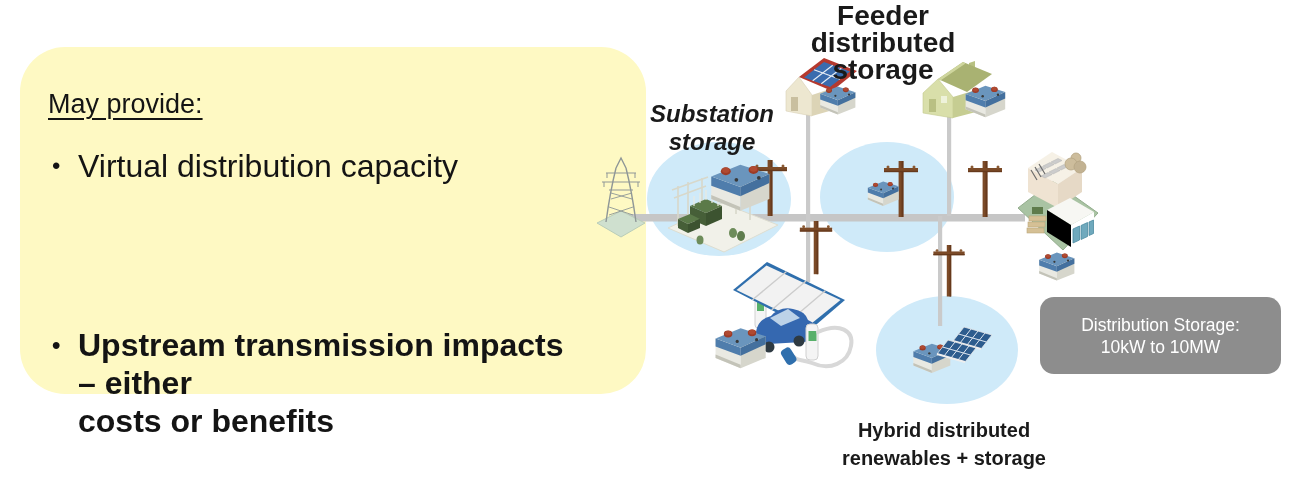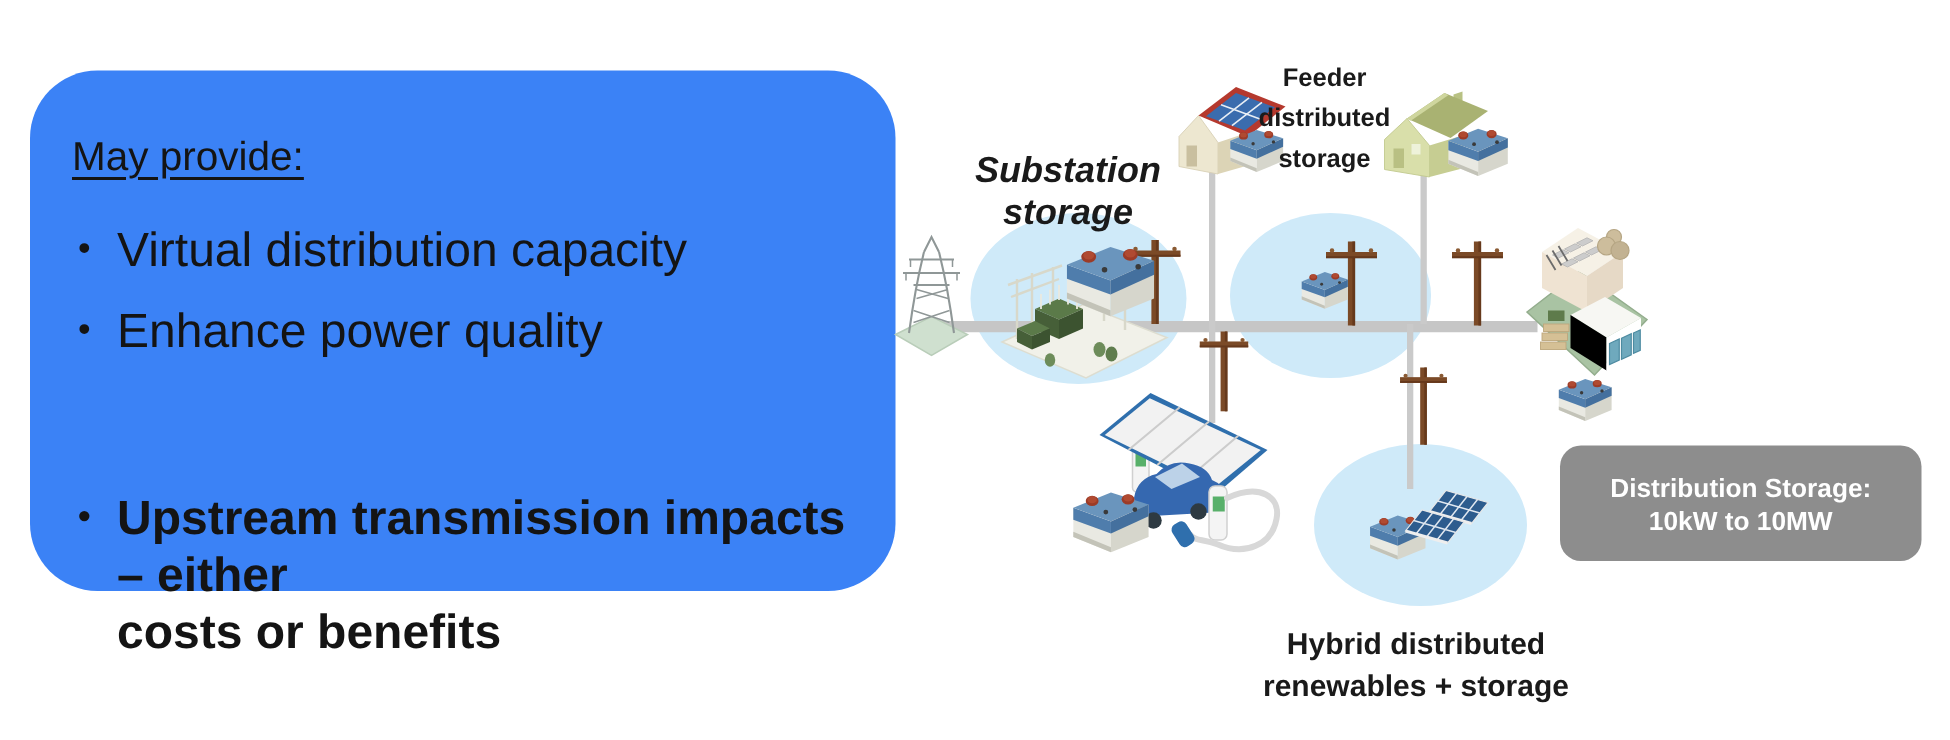--- a/index.html
+++ b/index.html
@@ -2,59 +2,58 @@
 <html><head>
 <meta charset="utf-8">
 <style>
   html,body{margin:0;padding:0;background:#ffffff;}
   .slide{
     position:relative;width:1300px;height:493px;background:#ffffff;overflow:hidden;
     font-family:"Liberation Sans", sans-serif;
   }
   
   .panel{
-    position:absolute;left:20px;top:47px;width:577px;height:347px;
-    background:#3b82f6;border-radius:45px;
+    position:absolute;left:20px;top:47px;width:626px;height:347px;
+    background:#fef9c3;border-radius:45px;
   }
   .panel-title{
     position:absolute;left:28px;top:42px;font-size:27px;color:#141414;
     text-decoration:underline;text-underline-offset:5px;
   }
   .bullet{
     position:absolute;left:30px;padding-left:28px;width:500px;
     font-size:32px;line-height:38px;color:#141414;white-space:pre-line;
   }
   .bullet::before{content:"\2022";position:absolute;left:2px;top:0;font-size:24px;}
   .b1{top:100px;} .b2{top:154px;} .b3{top:207px;}
   .b4{top:279px;font-weight:bold;width:505px;}
   
   .diagram-svg{position:absolute;left:0;top:0;width:1300px;height:493px;}
   .dlabel{
     position:absolute;font-weight:bold;color:#1a1a1a;text-align:center;
     white-space:pre-line;
   }
-  .lbl-feeder{left:793px;top:2px;width:180px;font-size:17px;line-height:27px;margin-top:36px;}
+  .lbl-feeder{left:793px;top:2px;width:180px;font-size:28px;line-height:27px;}
   .lbl-substation{left:632px;top:100px;width:160px;font-size:24px;line-height:28px;font-style:italic;}
   .lbl-hybrid{left:814px;top:416px;width:260px;font-size:20px;line-height:28px;}
   .badge{
     position:absolute;left:1040px;top:297px;width:241px;height:77px;
-    background:#8d8d8d;border-radius:14px;color:#ffffff;font-weight:bold;
+    background:#8d8d8d;border-radius:14px;color:#ffffff;font-weight:normal;
     font-size:17.5px;line-height:22px;text-align:center;white-space:pre-line;
     display:flex;align-items:center;justify-content:center;
   }
 </style>
 </head>
 <body>
 
 <div class="slide">
 
   <div class="panel">
     <div class="panel-title">May provide: </div>
     <div class="bullet b1"><span>Virtual distribution capacity</span></div>
-    <div class="bullet b2"><span>Enhance power quality</span></div>
     <div class="bullet b4"><span>Upstream transmission impacts – either
 costs or benefits</span></div>
   </div>
 
   <svg class="diagram-svg" viewBox="0 0 1300 493">
     <defs>
       <g id="batt">
         <polygon points="8,22 52,4 96,18 52,38" fill="#6a95bd"></polygon>
         <polygon points="8,22 52,38 52,74 8,56" fill="#e9e9e2"></polygon>
         <polygon points="52,38 96,18 96,56 52,74" fill="#d6d6cc"></polygon>

